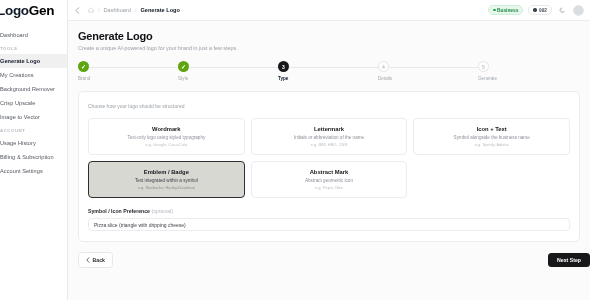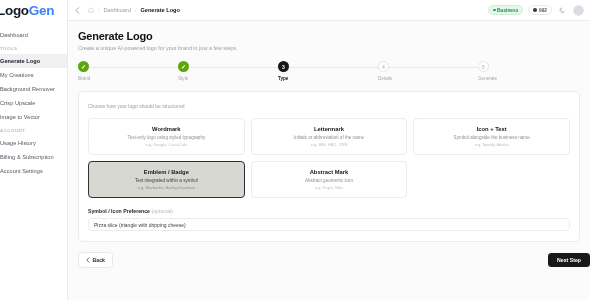--- a/index.html
+++ b/index.html
@@ -25,21 +25,21 @@
     height: 21px;
     display: flex; align-items: center;
     padding-left: 0px;
     margin-left: -3px;
     font-size: 13.5px;
     font-weight: 700;
     letter-spacing: -0.3px;
     white-space: nowrap;
   }
   .brand .b1 { color: #111827; }
-  .brand .b2 { color: #3b82f6; font-weight: 600; }
+  .brand .b2 { color: #000000; font-weight: 600; }
 
   .nav { padding-top: 7px; }
   .nav-section-label {
     font-size: 4.4px;
     letter-spacing: 0.5px;
     color: #b5bac1;
     text-transform: uppercase;
     padding: 4px 0 3px 5px;
     margin-left: -5px;
     white-space: nowrap;

